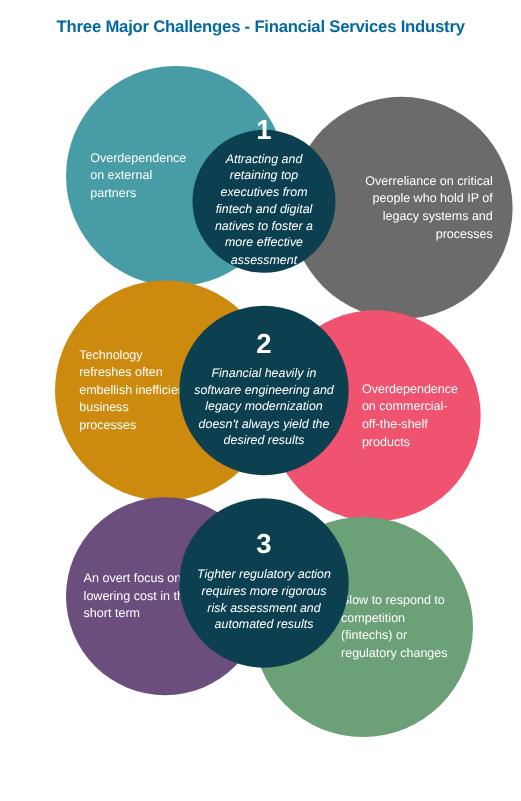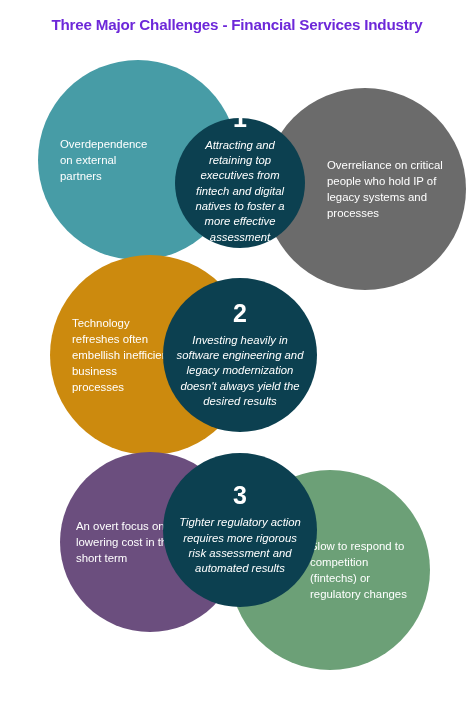--- a/index.html
+++ b/index.html
@@ -18,21 +18,21 @@
     overflow: hidden;
   }
   .title {
     position: absolute;
     left: 0;
     top: 16px;
     width: 474px;
     text-align: center;
     font-size: 15.2px;
     font-weight: bold;
-    color: #6d28d9;
+    color: #0369a1;
     letter-spacing: -0.2px;
     font-family: "Liberation Sans", sans-serif;
   }
   .canvas {
     position: absolute;
     left: 0;
     top: 0;
     width: 474px;
     height: 728px;
   }
@@ -72,25 +72,25 @@
   }
   .bubble-center .body {
     font-size: 11.3px;
     line-height: 1.36;
     font-style: italic;
     padding: 0 13px;
     font-family: "Liberation Sans", sans-serif;
   }
 
   
-  #bub-teal   { left: 38px;  top: 60px;  width: 200px; height: 200px; background: #479ca6; z-index: 2; }
+  #bub-teal   { left: 60px;  top: 60px;  width: 200px; height: 200px; background: #479ca6; z-index: 2; }
   #bub-teal .txt { padding-left: 22px; padding-right: 78px; }
 
   #bub-gray   { left: 264px; top: 88px;  width: 202px; height: 202px; background: #6b6b6b; z-index: 1; }
-  #bub-gray .txt { padding-left: 63px; padding-right: 18px; }
+  #bub-gray .txt { padding-left: 63px; padding-right: 18px; text-align: right; }
 
   #bub-one    { left: 175px; top: 118px; width: 130px; height: 130px; }
 
   
   #bub-orange { left: 50px;  top: 255px; width: 200px; height: 200px; background: #cc8a0e; z-index: 3; }
   #bub-orange .txt { padding-left: 22px; padding-right: 78px; }
 
   #bub-pink   { left: 245px; top: 282px; width: 192px; height: 192px; background: #f05370; z-index: 2; }
   #bub-pink .txt { padding-left: 84px; padding-right: 16px; }
 
@@ -124,24 +124,27 @@
 
     <div class="bubble bubble-center" id="bub-one">
       <div class="num">1</div>
       <div class="body">Attracting and retaining top executives from fintech and digital natives to foster a more effective assessment ecosystem</div>
     </div>
 
     <div class="bubble bubble-outer" id="bub-orange">
       <span class="txt">Technology refreshes often embellish inefficient business processes</span>
     </div>
 
+    <div class="bubble bubble-outer" id="bub-pink">
+      <span class="txt">Overdependence on commercial-off-the-shelf products</span>
+    </div>
 
     <div class="bubble bubble-center" id="bub-two">
       <div class="num">2</div>
-      <div class="body">Investing heavily in software engineering and legacy modernization doesn't always yield the desired results</div>
+      <div class="body">Financial heavily in software engineering and legacy modernization doesn't always yield the desired results</div>
     </div>
 
     <div class="bubble bubble-outer" id="bub-purple">
       <span class="txt">An overt focus on lowering cost in the short term</span>
     </div>
 
     <div class="bubble bubble-outer" id="bub-green">
       <span class="txt">Slow to respond to competition (fintechs) or regulatory changes</span>
     </div>
 

